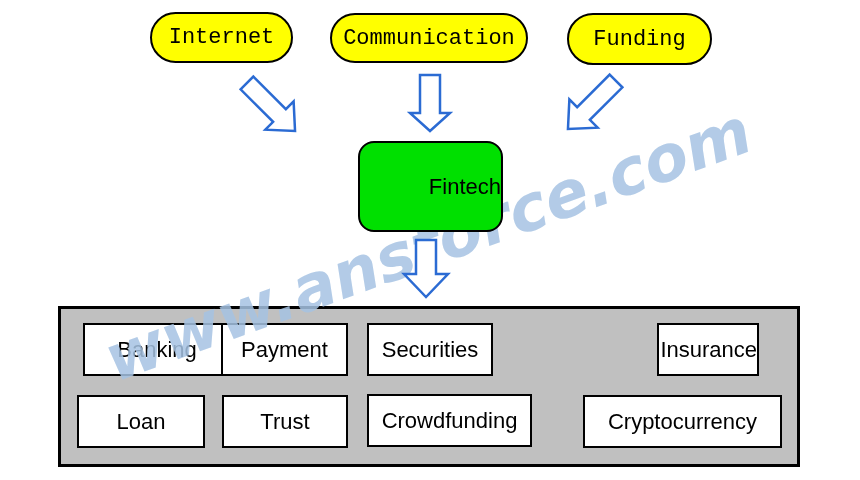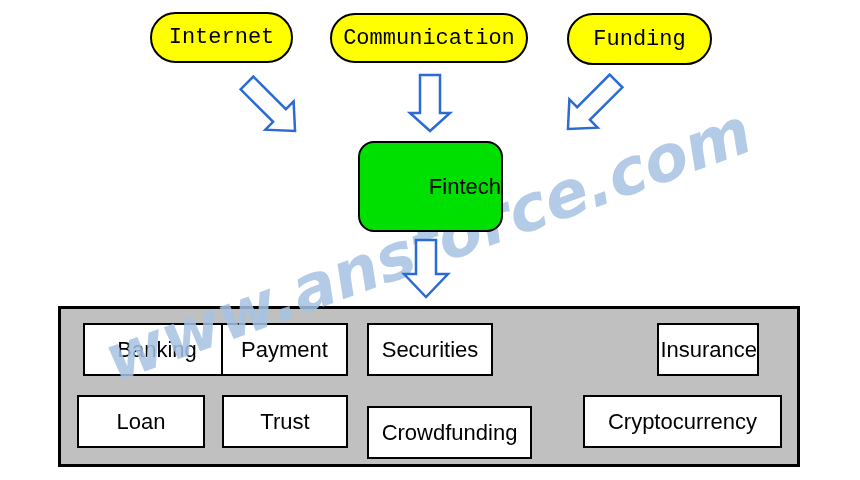--- a/index.html
+++ b/index.html
@@ -68,21 +68,21 @@
     font-size: 22px;
     z-index: 1;
   }
   .cat-banking        { left: 83px;  top: 323px; width: 148px; height: 53px; }
   .cat-payment        { left: 221px; top: 323px; width: 127px; height: 53px; }
   .cat-securities     { left: 367px; top: 323px; width: 126px; height: 53px; }
   .cat-funding        { left: 512px; top: 323px; width: 126px; height: 53px; }
   .cat-insurance      { left: 657px; top: 323px; width: 102px; height: 53px; justify-content: flex-end; }
   .cat-loan           { left: 77px;  top: 395px; width: 128px; height: 53px; }
   .cat-trust          { left: 222px; top: 395px; width: 126px; height: 53px; }
-  .cat-crowdfunding   { left: 367px; top: 406px; width: 165px; height: 53px; }
+  .cat-crowdfunding   { left: 367px; top: 394px; width: 165px; height: 53px; }
   .cat-cryptocurrency { left: 583px; top: 395px; width: 199px; height: 53px; }
 
   
   .watermark {
     position: absolute;
     left: 428px; top: 245px;
     transform: translate(-50%, -50%) rotate(-20deg);
     font-family: "DejaVu Sans", sans-serif;
     font-style: italic;
     font-weight: bold;

